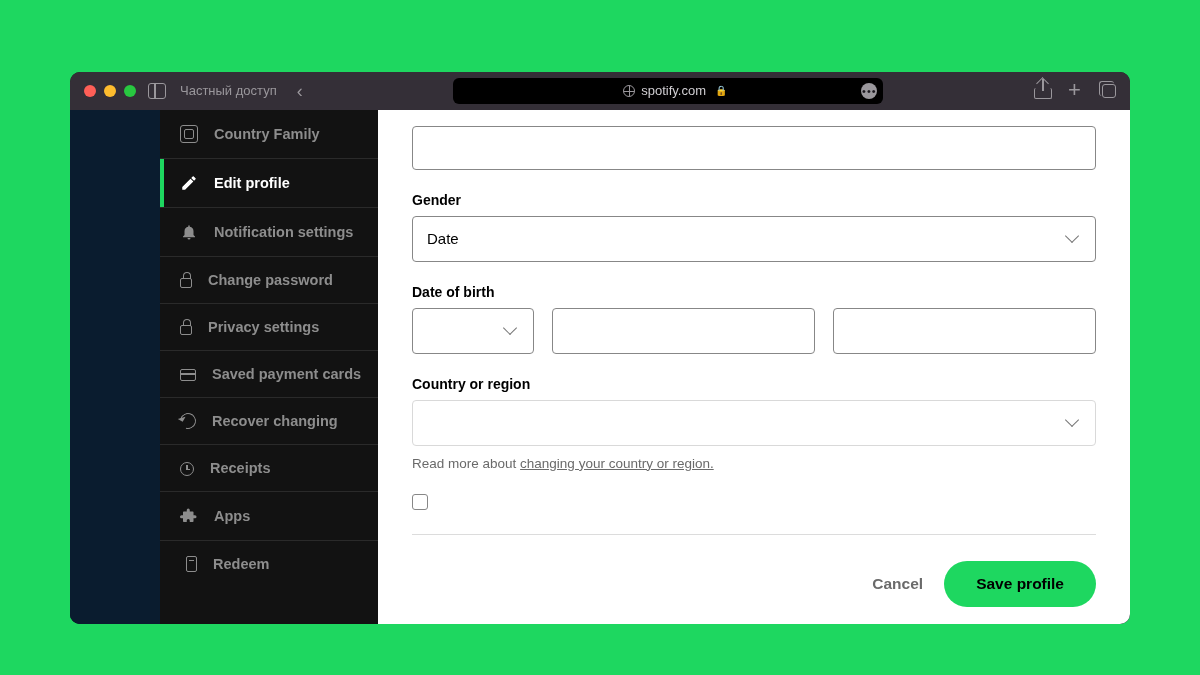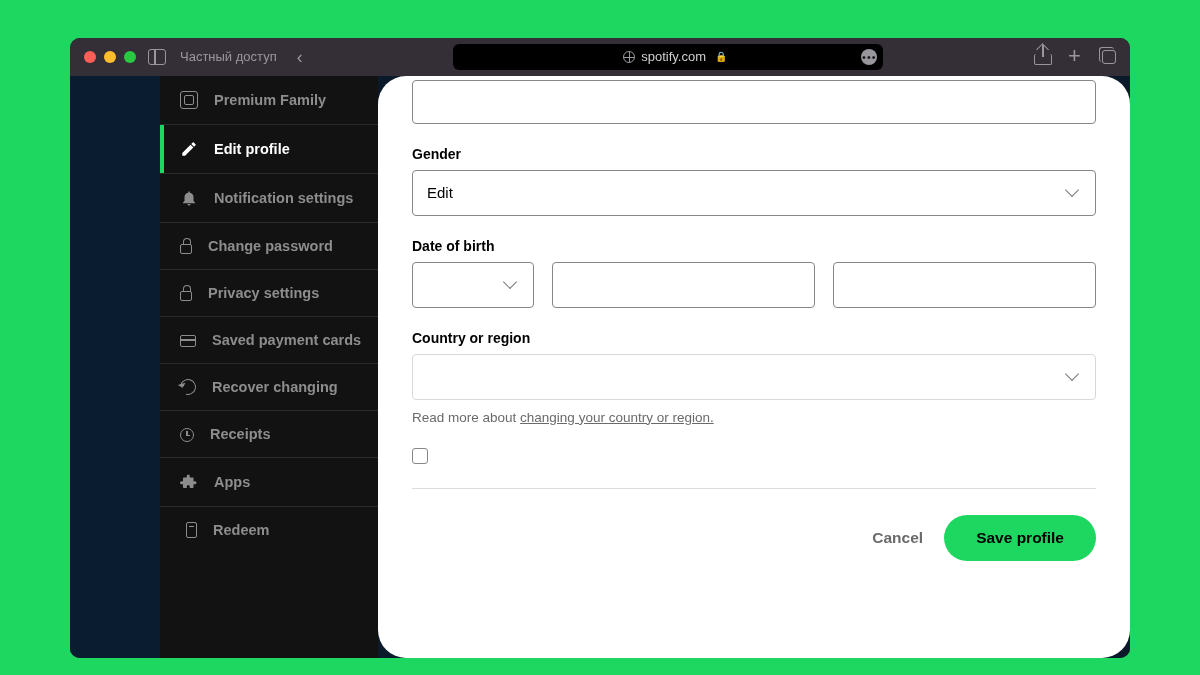--- a/index.html
+++ b/index.html
@@ -8,21 +8,21 @@
     font-family: -apple-system, BlinkMacSystemFont, "Segoe UI", Helvetica, Arial, sans-serif;
     width: 1200px;
     height: 675px;
     overflow: hidden;
     display: flex;
     align-items: center;
     justify-content: center;
   }
   .browser-window {
     width: 1060px;
-    height: 620px;
+    height: 552px;
     background: #1a1a1a;
     border-radius: 10px;
     overflow: hidden;
     display: flex;
     flex-direction: column;
     position: relative;
     top: 10px;
   }
   .titlebar {
     height: 38px;
@@ -107,21 +107,21 @@
   .icon-card::before { content:""; position:absolute; left:0; right:0; top:3px; height:1.5px; background:currentColor; }
   .icon-recover { width:16px; height:16px; border:1.5px solid currentColor; border-radius:50%; border-left-color:transparent; position:relative; transform:rotate(-30deg); }
   .icon-recover::after { content:""; position:absolute; left:-2px; top:1px; border:4px solid transparent; border-top-color:currentColor; transform:rotate(15deg); }
   .icon-receipt { width:14px; height:14px; border:1.5px solid currentColor; border-radius:50%; position:relative; margin-top:2px; }
   .icon-receipt::before { content:""; position:absolute; left:5px; top:2px; width:1.5px; height:5px; background:currentColor; }
   .icon-receipt::after { content:""; position:absolute; left:5px; top:6px; width:4px; height:1.5px; background:currentColor; }
   .icon-redeem { width:11px; height:16px; border:1.5px solid currentColor; border-radius:2px; position:relative; margin-left:2px; }
   .icon-redeem::before { content:""; position:absolute; left:2px; top:3px; width:5px; height:1.5px; background:currentColor; }
 
   .main {
-    flex: 1; background: #ffffff; padding: 0 34px 28px 34px; overflow: hidden; border-radius: 28px;
+    flex: 1; background: #ffffff; padding: 12px 34px 28px 34px; overflow: hidden;
   }
   .text-input {
     width: 100%; height: 44px; border: 1px solid #878787; border-radius: 4px; padding: 0 14px; font-size: 15px;
   }
   .label { font-size: 14px; font-weight: 700; color: #000; margin: 22px 0 8px; }
   .select-box {
     width: 100%; height: 46px; border: 1px solid #878787; border-radius: 4px; padding: 0 14px;
     display: flex; align-items: center; justify-content: space-between; font-size: 15px; color: #000; background:#fff;
   }
   .chev { width: 14px; height: 8px; }
@@ -173,21 +173,21 @@
       <div class="icon-tabs"></div>
     </div>
   </div>
 
   <div class="content-area">
     <div class="leftpad"></div>
 
     <nav class="sidebar">
       <div class="side-item">
         <span class="side-icon icon-family"></span>
-        <span>Premium Family</span>
+        <span>Country Family</span>
       </div>
       <div class="side-item active">
         <span class="side-icon icon-pencil">
           <svg viewBox="0 0 24 24" fill="currentColor">
               <path d="M3 17.25V21h3.75l11-11-3.75-3.75-11 11zM20.7 7.05a1 1 0 0 0 0-1.41l-2.34-2.34a1 1 0 0 0-1.41 0L15 5.25 18.75 9l1.95-1.95z"></path>
             </svg>
         </span>
         <span>Edit profile</span>
       </div>
       <div class="side-item">
@@ -230,21 +230,21 @@
         <span class="side-icon icon-redeem"></span>
         <span>Redeem</span>
       </div>
     </nav>
 
     <main class="main">
       <input class="text-input" style="margin-top: 4px;">
 
       <div class="label">Gender</div>
       <div class="select-box">
-        <span>Edit</span>
+        <span>Date</span>
         <span class="chev"></span>
       </div>
 
       <div class="label">Date of birth</div>
       <div class="dob-row">
         <div class="select-box">
           <span></span>
           <span class="chev"></span>
         </div>
         <input class="text-input" value="" style="">

